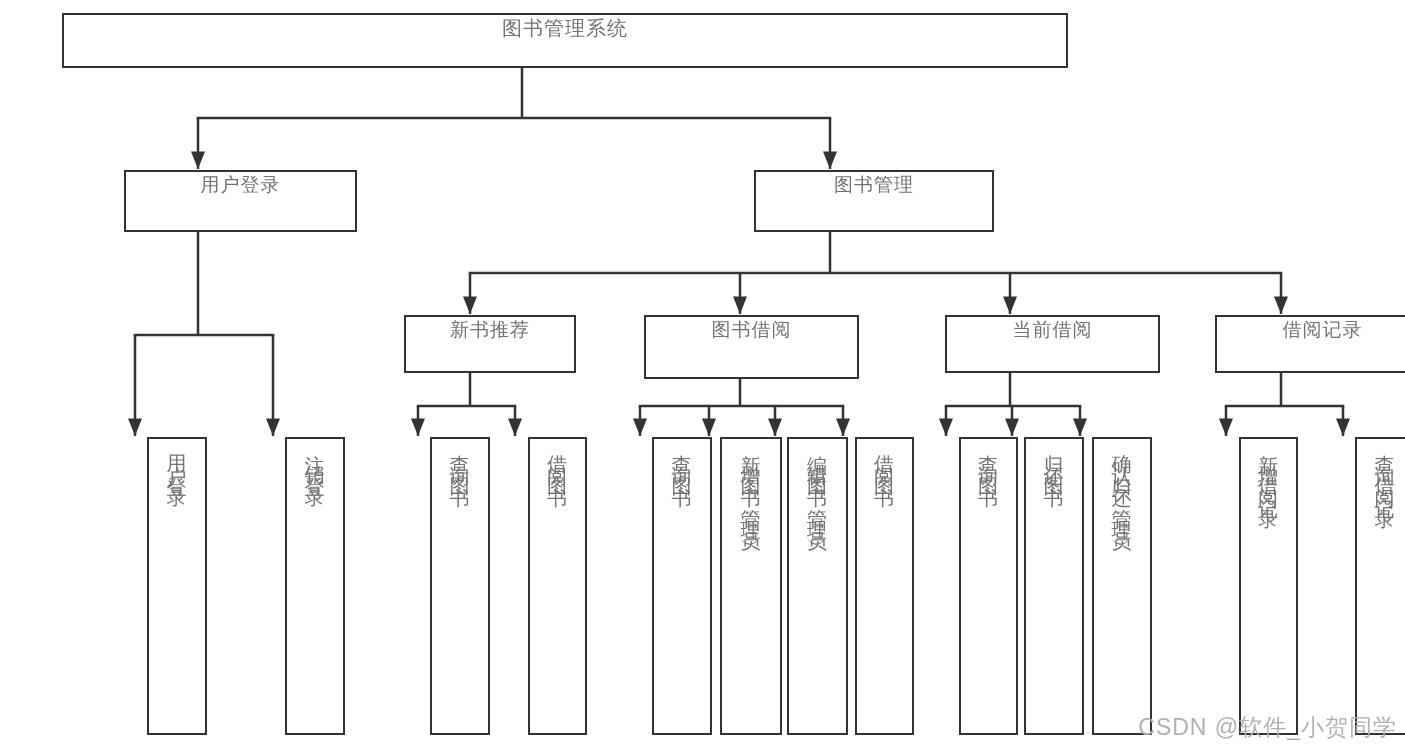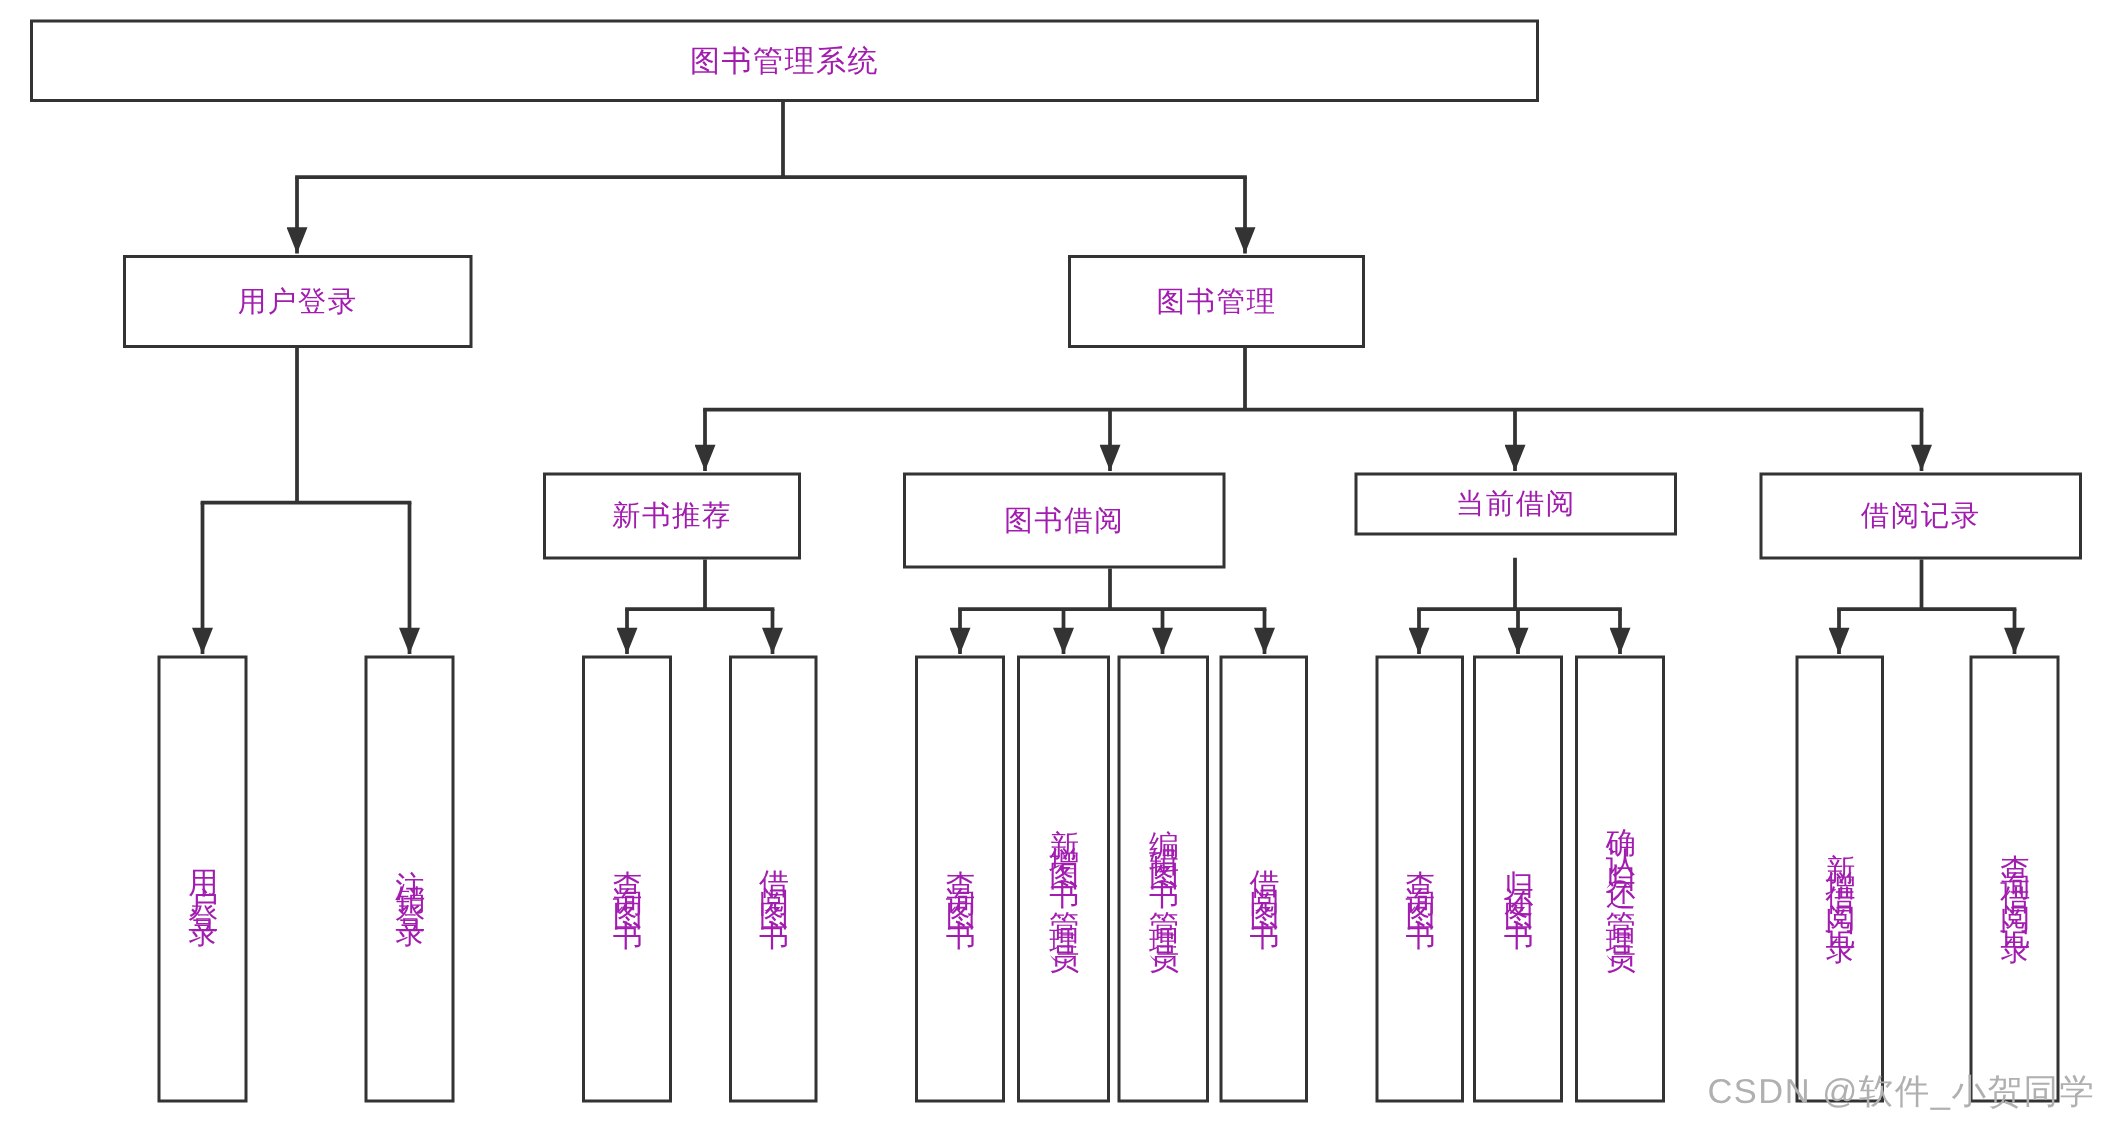--- a/index.html
+++ b/index.html
@@ -3,22 +3,22 @@
 <meta charset="utf-8">
 <style>
   html,body { margin:0; padding:0; background:#fff; }
   #stage {
     position:relative; width:1405px; height:747px; background:#ffffff;
     font-family:"Liberation Sans", sans-serif; overflow:hidden;
   }
   #wires { position:absolute; left:0; top:0; width:1405px; height:747px; }
   .box {
     position:absolute; box-sizing:border-box; background:#ffffff;
-    border:2.5px solid #333333; color:#a21caf;
-    display:flex; align-items:center; justify-content:center;
+    border:2.5px solid #333333; color:#737373;
+    display:flex; align-items:flex-start; justify-content:center;margin-left:42px;
   }
   .box.root { border-width:2px; }
   .h  { font-size:20px; letter-spacing:1px; }
   .h2 { font-size:19px; letter-spacing:1px; }
   .v {
     writing-mode:vertical-rl; text-orientation:mixed;
     font-size:20px; letter-spacing:11px; line-height:1;
   }
   #watermark {
     position:absolute; right:8px; top:712px; font-size:23px;
@@ -74,31 +74,31 @@
     </g>
   </svg>
 
   <div class="box root" style="left:20px;top:13px;width:1006px;height:55px">
     <span class="h">图书管理系统</span>
   </div>
 
   <div class="box" style="left:82px;top:170px;width:233px;height:62px">
     <span class="h2">用户登录</span>
   </div>
-  <div class="box" style="left:712px;top:170px;width:198px;height:62px">
+  <div class="box" style="left:712px;top:170px;width:240px;height:62px">
     <span class="h2">图书管理</span>
   </div>
 
   <div class="box" style="left:362px;top:315px;width:172px;height:58px">
     <span class="h2">新书推荐</span>
   </div>
   <div class="box" style="left:602px;top:315px;width:215px;height:64px">
     <span class="h2">图书借阅</span>
   </div>
-  <div class="box" style="left:903px;top:315px;width:215px;height:42px">
+  <div class="box" style="left:903px;top:315px;width:215px;height:58px">
     <span class="h2">当前借阅</span>
   </div>
   <div class="box" style="left:1173px;top:315px;width:215px;height:58px">
     <span class="h2">借阅记录</span>
   </div>
 
   <div class="box" style="left:105px;top:437px;width:60px;height:298px">
     <span class="v">用户登录</span>
   </div>
   <div class="box" style="left:243px;top:437px;width:60px;height:298px">

